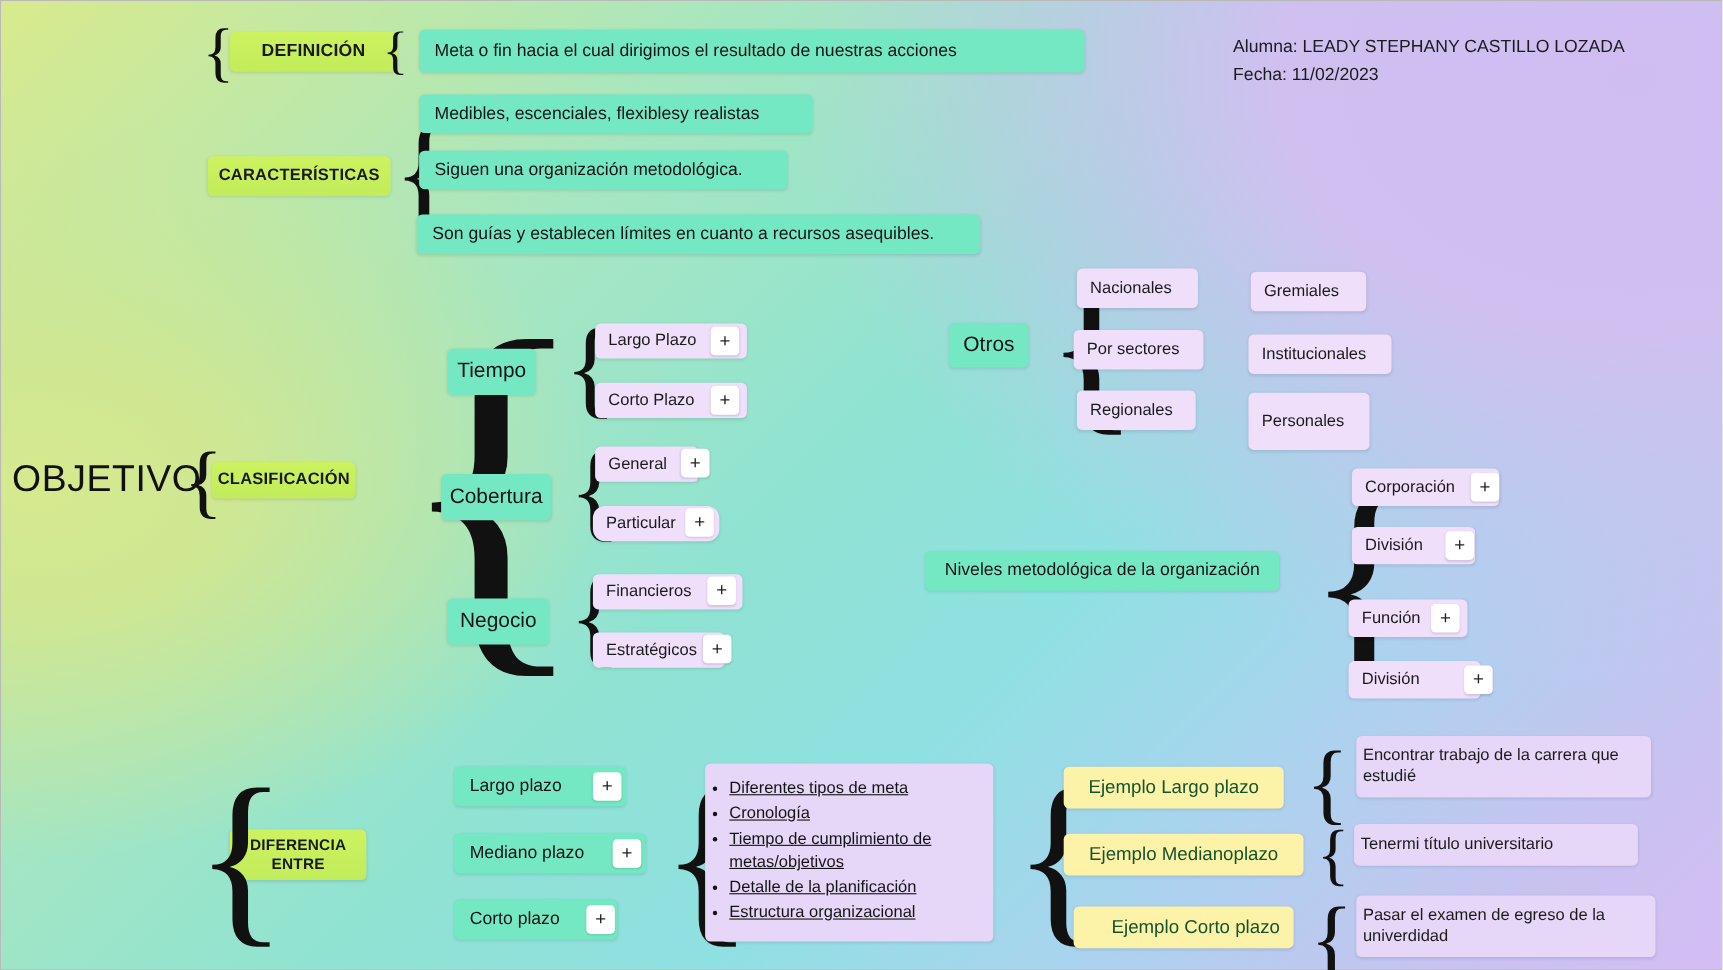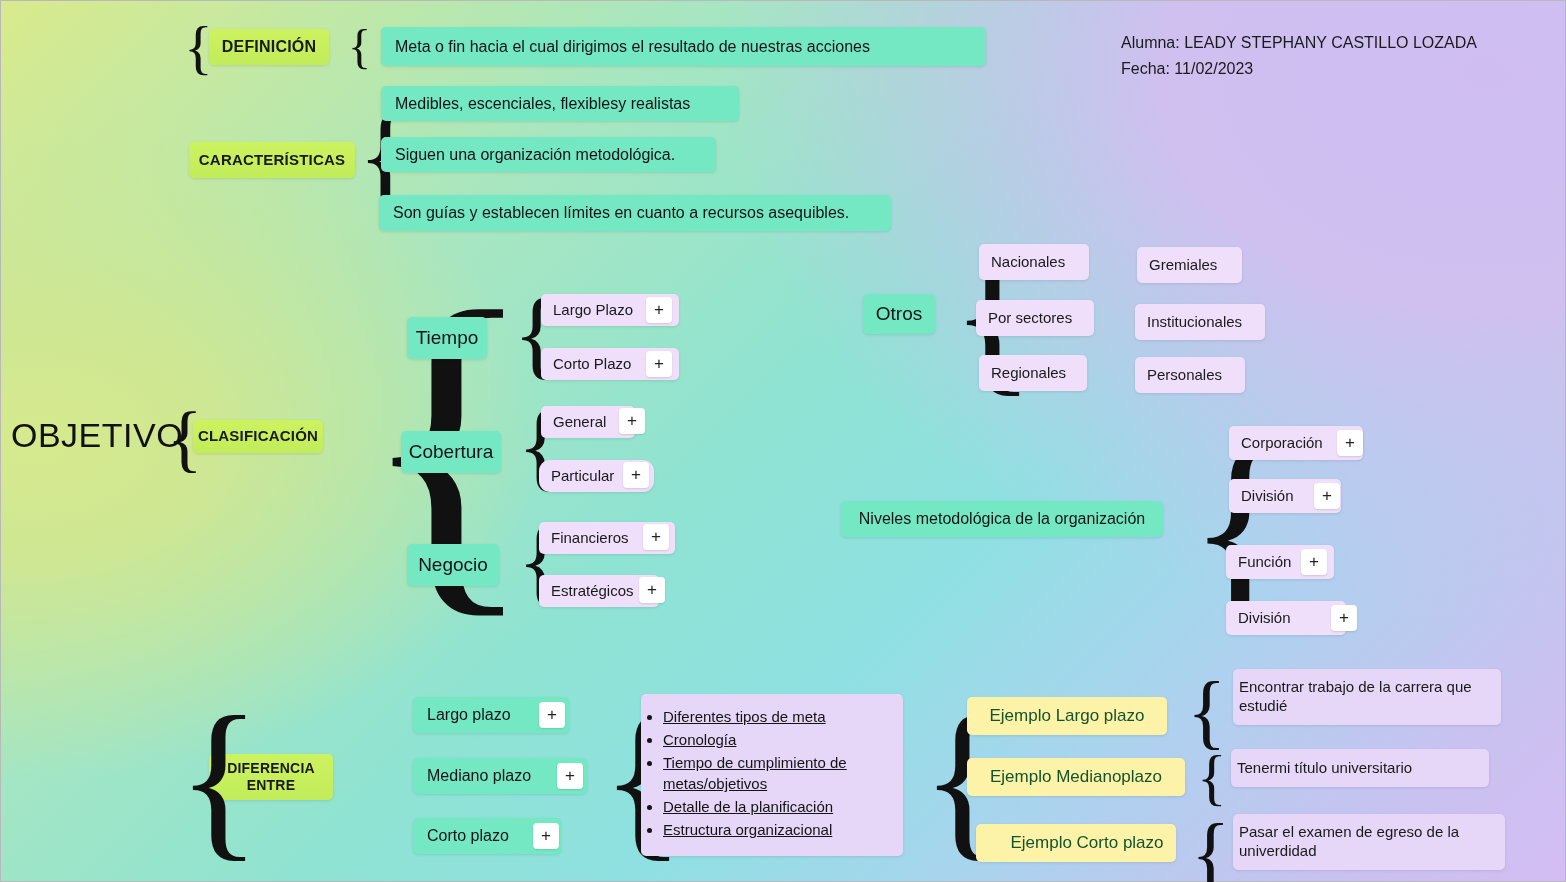--- a/index.html
+++ b/index.html
@@ -105,21 +105,21 @@
 <body>
 
 <div id="canvas">
 
   <div class="title" style="left:10px;top:415px;">OBJETIVO</div>
   <div class="brace" style="left:166px;top:400px;font-size:74px;">{</div>
 
   <div class="meta" style="left:1120px;top:30px;">Alumna: LEADY STEPHANY CASTILLO LOZADA</div>
   <div class="meta" style="left:1120px;top:56px;">Fecha: 11/02/2023</div>
 
-  <div class="node green shadow" style="left:208px;top:28px;width:120px;height:36px;">DEFINICIÓN</div>
+  <div class="node green shadow" style="left:208px;top:28px;width:152px;height:36px;">DEFINICIÓN</div>
   <div class="brace" style="left:183px;top:16px;font-size:60px;">{</div>
   <div class="brace" style="left:347px;top:22px;font-size:48px;">{</div>
   <div class="node teal shadow" style="left:380px;top:26px;width:605px;height:39px;">Meta o fin hacia el cual dirigimos el resultado de nuestras acciones</div>
 
   <div class="node green shadow" style="left:188px;top:141px;width:166px;height:36px;font-size:15px;">CARACTERÍSTICAS</div>
   <div class="brace" style="left:356px;top:95px;font-size:120px;">{</div>
   <div class="node teal shadow" style="left:380px;top:85px;width:358px;height:35px;">Medibles, escenciales, flexiblesy realistas</div>
   <div class="node teal shadow" style="left:380px;top:136px;width:335px;height:35px;">Siguen una organización metodológica.</div>
   <div class="node teal shadow" style="left:378px;top:194px;width:512px;height:36px;">Son guías y establecen límites en cuanto a recursos asequibles.</div>
 
@@ -147,21 +147,21 @@
   <div class="node lilac shadow" style="left:538px;top:574px;width:120px;height:32px;">Estratégicos</div>
   <div class="plus" style="left:638px;top:576px;">+</div>
 
   <div class="node teal center shadow" style="left:862px;top:293px;width:72px;height:40px;">Otros</div>
   <div class="brace" style="left:950px;top:225px;font-size:175px;">{</div>
   <div class="node lilac shadow" style="left:978px;top:243px;width:110px;height:36px;">Nacionales</div>
   <div class="node lilac shadow" style="left:975px;top:299px;width:118px;height:36px;">Por sectores</div>
   <div class="node lilac shadow" style="left:978px;top:354px;width:108px;height:36px;">Regionales</div>
   <div class="node lilac shadow" style="left:1136px;top:246px;width:105px;height:36px;">Gremiales</div>
   <div class="node lilac shadow" style="left:1134px;top:303px;width:130px;height:36px;">Institucionales</div>
-  <div class="node lilac shadow" style="left:1134px;top:356px;width:110px;height:36px;">Personales</div>
+  <div class="node lilac shadow" style="left:1134px;top:356px;width:110px;height:52px;">Personales</div>
 
   <div class="node teal shadow" style="left:840px;top:500px;width:322px;height:36px;justify-content:center;">Niveles metodológica de la organización</div>
   <div class="brace" style="left:1186px;top:415px;font-size:225px;">{</div>
   <div class="node lilac shadow" style="left:1228px;top:425px;width:134px;height:34px;">Corporación</div>
   <div class="plus" style="left:1336px;top:429px;">+</div>
   <div class="node lilac shadow" style="left:1228px;top:478px;width:112px;height:34px;">División</div>
   <div class="plus" style="left:1313px;top:482px;">+</div>
   <div class="node lilac shadow" style="left:1225px;top:544px;width:108px;height:34px;">Función</div>
   <div class="plus" style="left:1300px;top:548px;">+</div>
   <div class="node lilac shadow" style="left:1225px;top:600px;width:120px;height:34px;">División</div>

